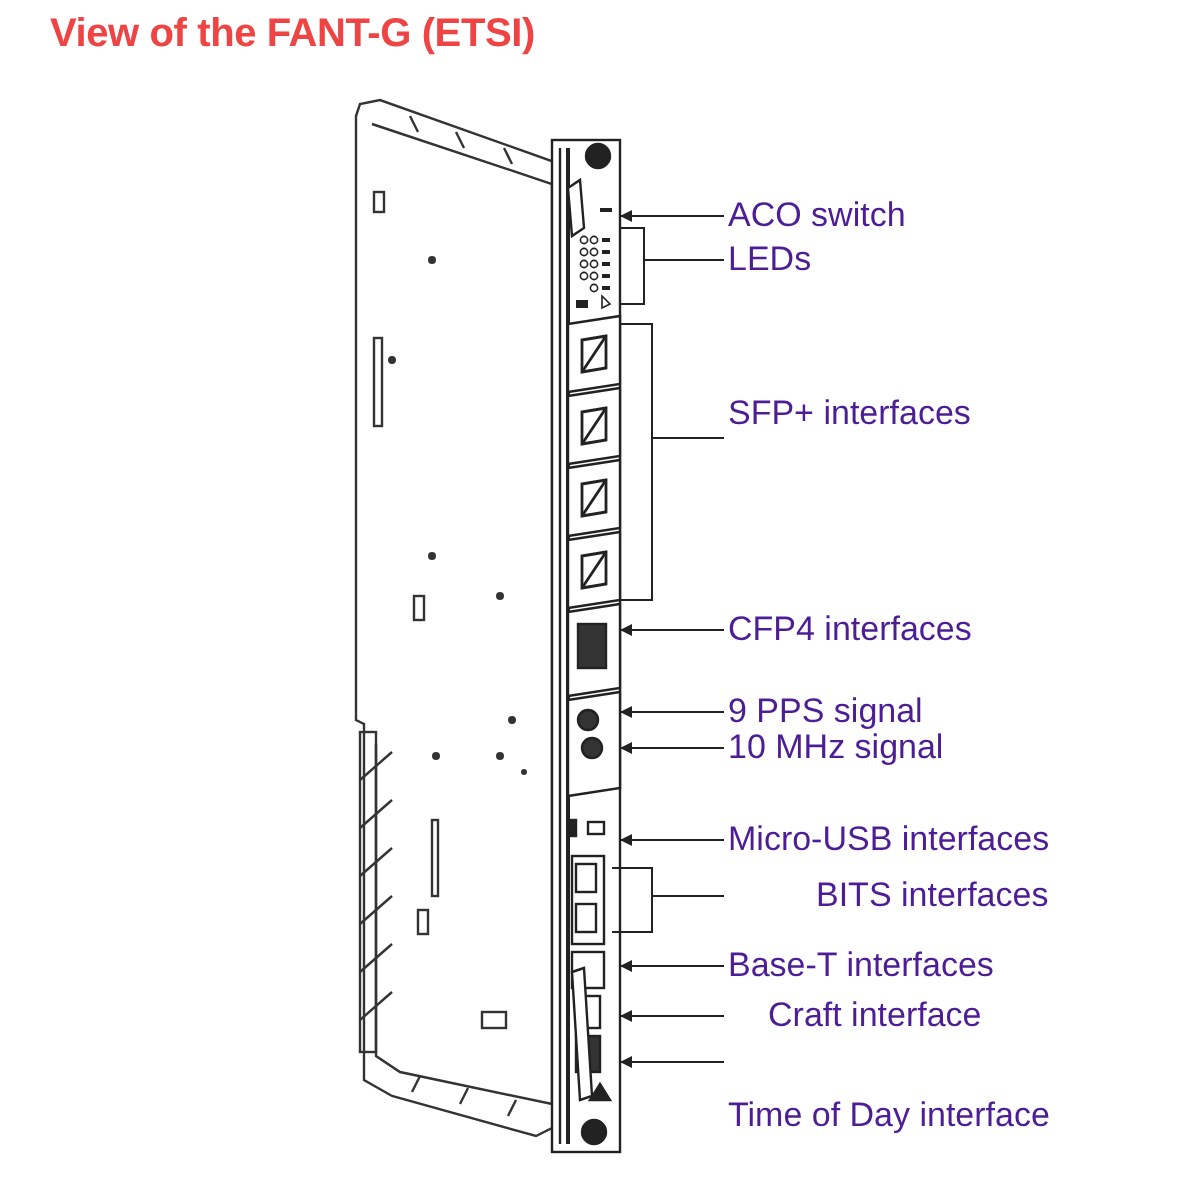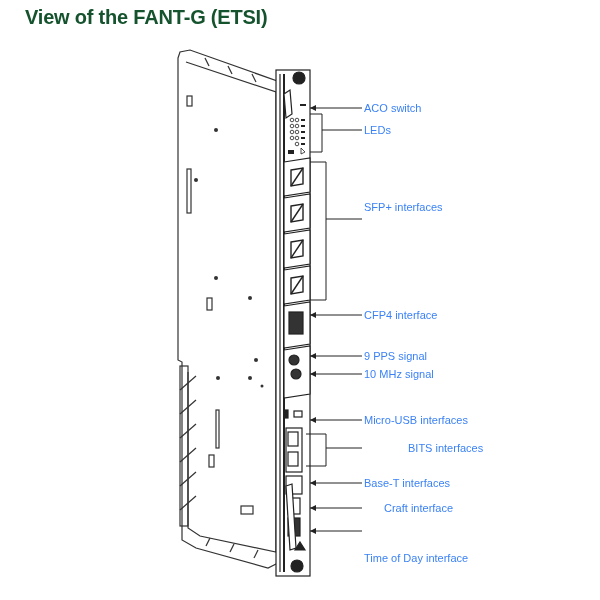--- a/index.html
+++ b/index.html
@@ -1,19 +1,19 @@
 <!DOCTYPE html>
 <html><head>
   <meta charset="utf-8">
   <style>
     html, body { margin: 0; padding: 0; background: #ffffff; }
     body { width: 600px; height: 600px; position: relative; overflow: hidden; font-family: "Liberation Sans", sans-serif; }
-    .title { position: absolute; left: 25px; top: 6px; font-size: 20px; font-weight: bold; color: #14532d; letter-spacing: -0.2px; }
+    .title { position: absolute; left: 25px; top: 6px; font-size: 20px; font-weight: bold; color: #ef4444; letter-spacing: -0.2px; }
     svg.board { position: absolute; left: 0; top: 0; }
-    .label { position: absolute; left: 364px; font-size: 11px; color: #3b82f6; white-space: nowrap; line-height: 14px; }
+    .label { position: absolute; left: 364px; font-size: 17px; color: #4c1d95; white-space: nowrap; line-height: 14px; }
   </style>
 </head>
 <body>
 
 <div class="title">View of the FANT-G (ETSI)</div>
 
 <svg class="board" width="600" height="600" viewBox="0 0 600 600">
   <g stroke="#333" stroke-width="1.2" fill="none">
 
     <path d="M178 58 L180 52 L190 50 L280 82 L284 90 L284 560 L268 568 L196 548 L182 540 L182 362 L178 360 L178 58 Z" fill="#fff"></path>
@@ -152,20 +152,20 @@
     <path d="M310 420 L316 417 L316 423 Z"></path>
     <path d="M310 483 L316 480 L316 486 Z"></path>
     <path d="M310 508 L316 505 L316 511 Z"></path>
     <path d="M310 531 L316 528 L316 534 Z"></path>
   </g>
 </svg>
 
 <div class="label" style="top:101px;">ACO switch</div>
 <div class="label" style="top:123px;">LEDs</div>
 <div class="label" style="top:200px;">SFP+ interfaces</div>
-<div class="label" style="top:308px;">CFP4 interface</div>
+<div class="label" style="top:308px;">CFP4 interfaces</div>
 <div class="label" style="top:349px;">9 PPS signal</div>
 <div class="label" style="top:367px;">10 MHz signal</div>
 <div class="label" style="top:413px;">Micro-USB interfaces</div>
 <div class="label" style="top:441px;margin-left:44px;">BITS interfaces</div>
 <div class="label" style="top:476px;">Base-T interfaces</div>
 <div class="label" style="top:501px;margin-left:20px;">Craft interface</div>
 <div class="label" style="top:524px;margin-top:27px;">Time of Day interface</div>
 
 </body></html>

